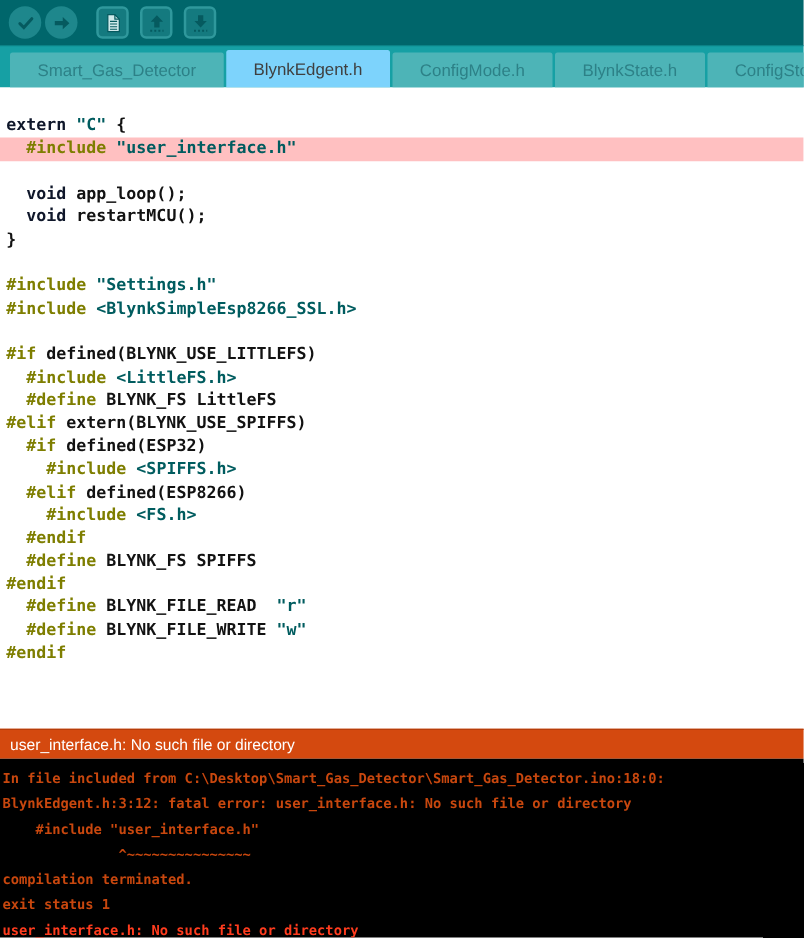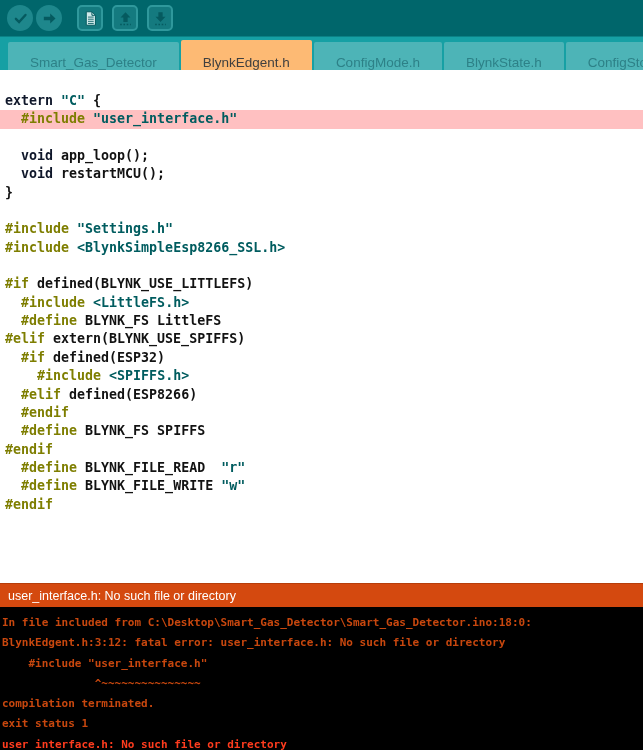--- a/index.html
+++ b/index.html
@@ -21,27 +21,27 @@
   .tbtn.square:first-of-type { margin-left:0; }
   .tbtn svg { display:block; }
 
   
   .tabstrip {
     height:34px; background:#16a0a4; border-top:1px solid #0b8286;
     display:flex; align-items:flex-end; padding-left:8px;
     overflow:hidden; white-space:nowrap;
   }
   .tab {
-    height:28px; display:inline-flex; align-items:flex-end; justify-content:center;
+    height:28px; display:inline-flex; align-items:center; justify-content:center;
     background:#4db4b7; color:#2d8187;
     font-size:13.5px; padding:0 22px; margin-right:2px;
     border-radius:2px 2px 0 0; cursor:pointer; flex:0 0 auto;
   }
   .tab.active {
-    height:30px; background:#fdba74; color:#3f3f3f;
+    height:30px; background:#7dd3fc; color:#3f3f3f;
   }
 
   
   .editor {
     height:513px; background:#ffffff; padding-top:22px;
     font-family:"DejaVu Sans Mono", monospace;
     font-size:13.3px; font-weight:bold; overflow:hidden;
   }
   .code-line {
     white-space:pre; line-height:18.35px; min-height:18.35px; padding-left:5px;
@@ -146,20 +146,21 @@
     <div class="code-line"><span class="tok-pre">#include</span><span class="tok-pl"> </span><span class="tok-str">"Settings.h"</span></div>
     <div class="code-line"><span class="tok-pre">#include</span><span class="tok-pl"> </span><span class="tok-str">&lt;BlynkSimpleEsp8266_SSL.h&gt;</span></div>
     <div class="code-line"></div>
     <div class="code-line"><span class="tok-pre">#if</span><span class="tok-pl"> defined(BLYNK_USE_LITTLEFS)</span></div>
     <div class="code-line"><span class="tok-pl">  </span><span class="tok-pre">#include</span><span class="tok-pl"> </span><span class="tok-str">&lt;LittleFS.h&gt;</span></div>
     <div class="code-line"><span class="tok-pl">  </span><span class="tok-pre">#define</span><span class="tok-pl"> BLYNK_FS LittleFS</span></div>
     <div class="code-line"><span class="tok-pre">#elif</span><span class="tok-pl"> extern(BLYNK_USE_SPIFFS)</span></div>
     <div class="code-line"><span class="tok-pl">  </span><span class="tok-pre">#if</span><span class="tok-pl"> defined(ESP32)</span></div>
     <div class="code-line"><span class="tok-pl">    </span><span class="tok-pre">#include</span><span class="tok-pl"> </span><span class="tok-str">&lt;SPIFFS.h&gt;</span></div>
     <div class="code-line"><span class="tok-pl">  </span><span class="tok-pre">#elif</span><span class="tok-pl"> defined(ESP8266)</span></div>
+    <div class="code-line"><span class="tok-pl">    </span><span class="tok-pre">#include</span><span class="tok-pl"> </span><span class="tok-str">&lt;FS.h&gt;</span></div>
     <div class="code-line"><span class="tok-pl">  </span><span class="tok-pre">#endif</span></div>
     <div class="code-line"><span class="tok-pl">  </span><span class="tok-pre">#define</span><span class="tok-pl"> BLYNK_FS SPIFFS</span></div>
     <div class="code-line"><span class="tok-pre">#endif</span></div>
     <div class="code-line"><span class="tok-pl">  </span><span class="tok-pre">#define</span><span class="tok-pl"> BLYNK_FILE_READ  </span><span class="tok-str">"r"</span></div>
     <div class="code-line"><span class="tok-pl">  </span><span class="tok-pre">#define</span><span class="tok-pl"> BLYNK_FILE_WRITE </span><span class="tok-str">"w"</span></div>
     <div class="code-line"><span class="tok-pre">#endif</span></div>
   </div>
 
 <div class="statusbar">
   <span>user_interface.h: No such file or directory</span>

